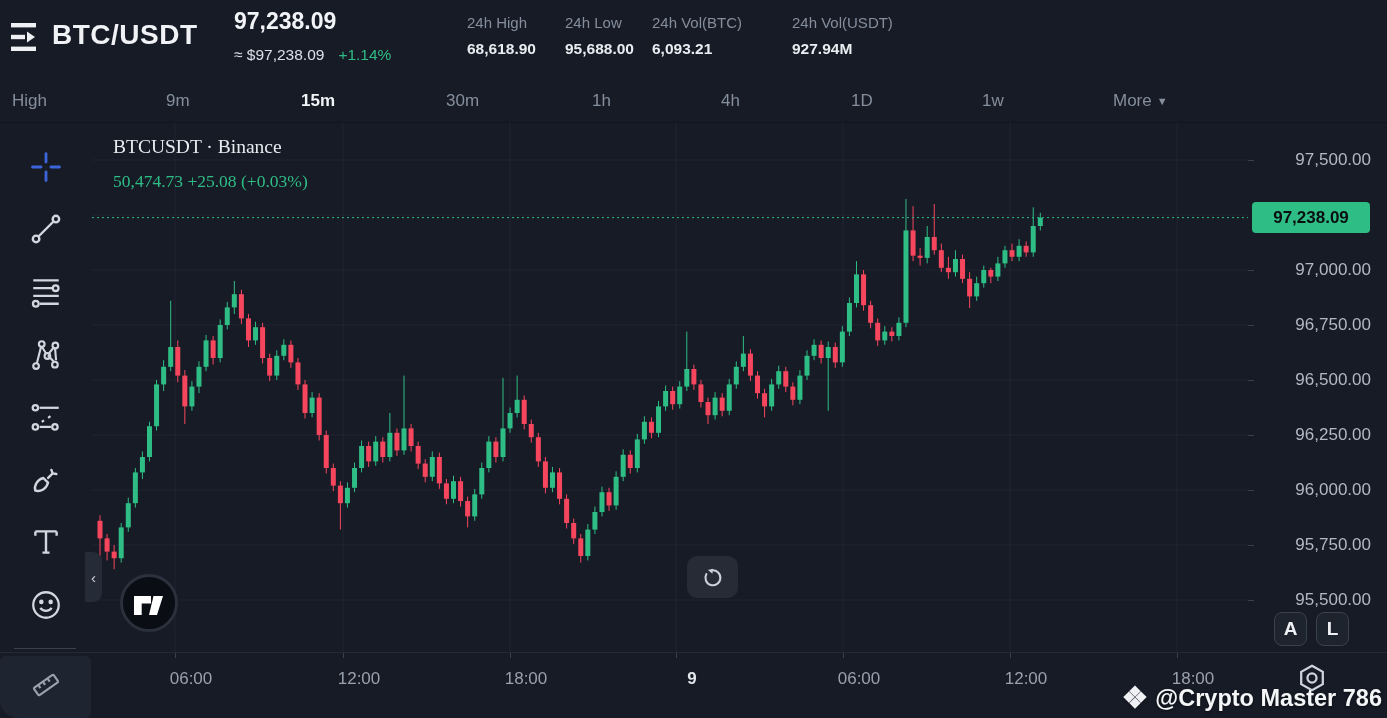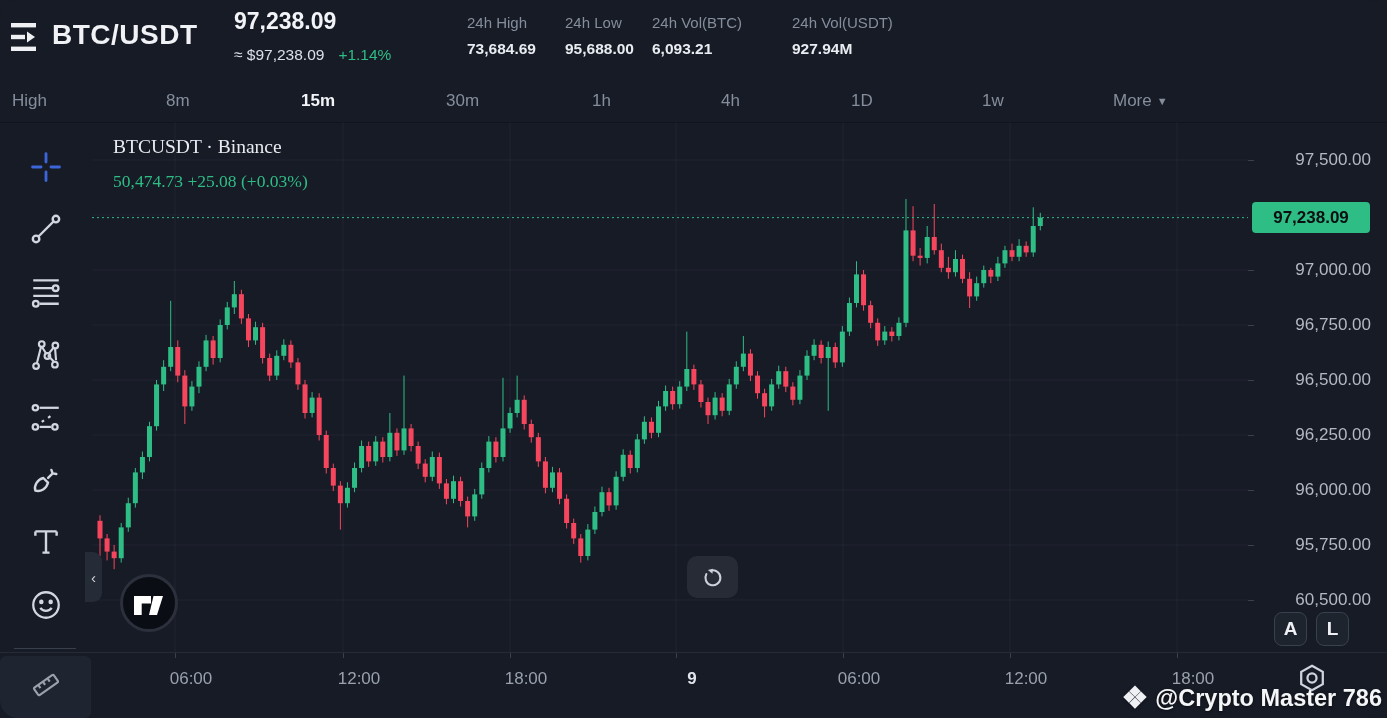--- a/index.html
+++ b/index.html
@@ -76,39 +76,39 @@
         </g>
       </svg>
     </div>
     <div class="pair">BTC/USDT</div>
     <div class="last">97,238.09</div>
     <div class="sub">
       <span>≈ $97,238.09</span><span class="chg">+1.14%</span>
     </div>
     <div class="stat" style="left:467px">
       <div class="sl">24h High</div>
-      <div class="sv">73,684.69</div>
+      <div class="sv">68,618.90</div>
     </div>
     <div class="stat" style="left:565px">
       <div class="sl">24h Low</div>
       <div class="sv">95,688.00</div>
     </div>
     <div class="stat" style="left:652px">
       <div class="sl">24h Vol(BTC)</div>
       <div class="sv">6,093.21</div>
     </div>
     <div class="stat" style="left:792px">
       <div class="sl">24h Vol(USDT)</div>
       <div class="sv">927.94M</div>
     </div>
   </div>
 
   <div class="tabs">
     <span class="tab" style="left:12px">High</span>
-    <span class="tab" style="left:166px">8m</span>
+    <span class="tab" style="left:166px">9m</span>
     <span class="tab active" style="left:301px">15m</span>
     <span class="tab" style="left:446px">30m</span>
     <span class="tab" style="left:592px">1h</span>
     <span class="tab" style="left:721px">4h</span>
     <span class="tab" style="left:851px">1D</span>
     <span class="tab" style="left:982px">1w</span>
     <span class="tab" style="left:1113px">
         <span>More</span>
         <span class="caret">▼</span>
       </span>
@@ -502,21 +502,21 @@
       <div class="price-label" style="top: 192px;">96,750.00</div>
       <div class="price-tick" style="top: 203px;"></div>
       <div class="price-label" style="top: 247px;">96,500.00</div>
       <div class="price-tick" style="top: 258px;"></div>
       <div class="price-label" style="top: 302px;">96,250.00</div>
       <div class="price-tick" style="top: 313px;"></div>
       <div class="price-label" style="top: 357px;">96,000.00</div>
       <div class="price-tick" style="top: 368px;"></div>
       <div class="price-label" style="top: 412px;">95,750.00</div>
       <div class="price-tick" style="top: 423px;"></div>
-      <div class="price-label" style="top: 467px;">60,500.00</div>
+      <div class="price-label" style="top: 467px;">95,500.00</div>
       <div class="price-tick" style="top: 478px;"></div>
     </div>
 
   <div class="xaxis">
     <div id="time-labels" style="position:absolute;left:92px;top:0;width:1156px;height:66px;">
         <div class="time-label" style="left: 83px;">06:00</div>
         <div class="time-tick" style="left: 83px;"></div>
         <div class="time-label" style="left: 251px;">12:00</div>
         <div class="time-tick" style="left: 251px;"></div>
         <div class="time-label" style="left: 418px;">18:00</div>

